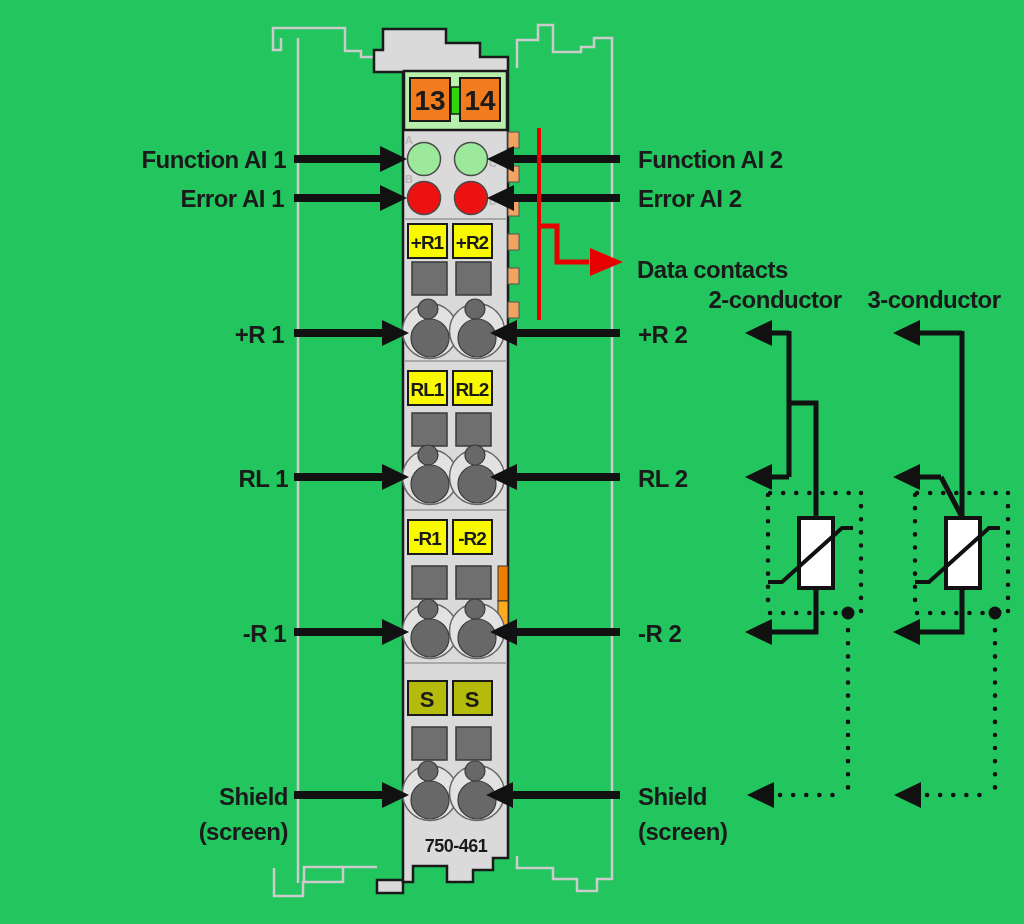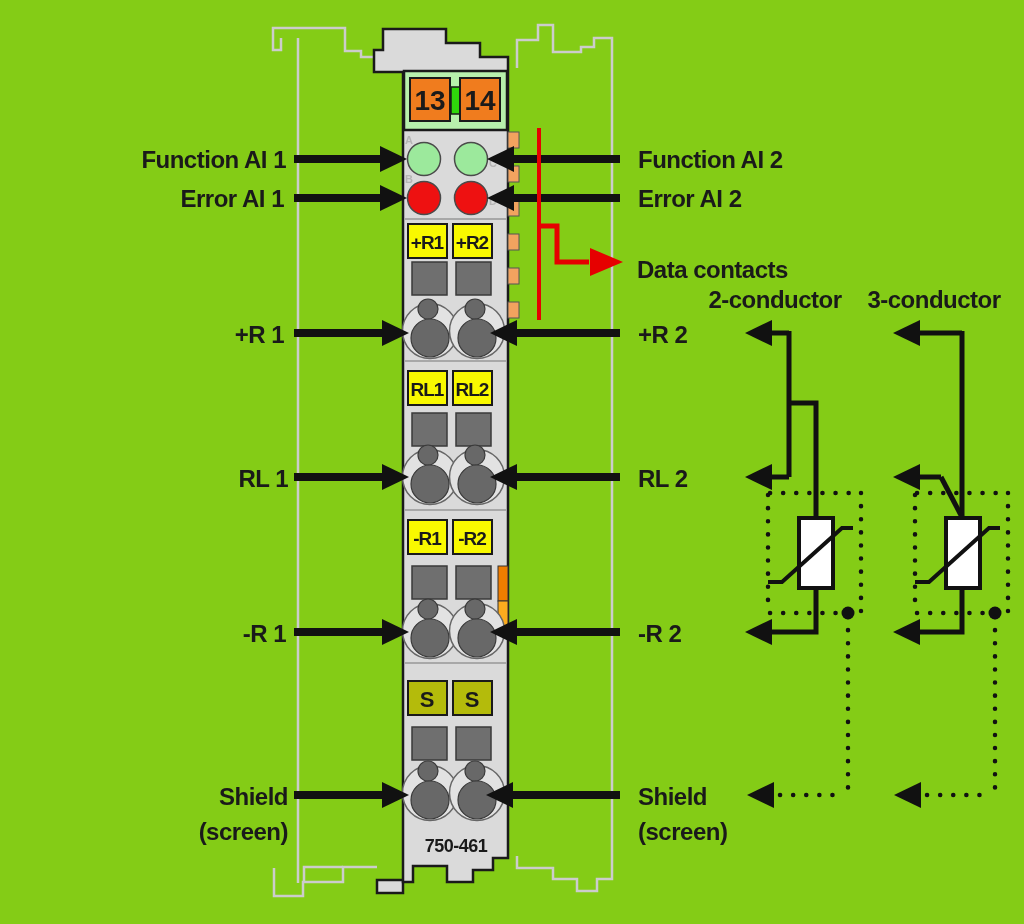--- a/index.html
+++ b/index.html
@@ -1,16 +1,16 @@
 <!DOCTYPE html>
 <html><head>
 <meta charset="utf-8">
 <style>
   html,body{margin:0;padding:0;background:#fff;}
-  .stage{position:relative;width:1024px;height:924px;background:#84cc16;
+  .stage{position:relative;width:1024px;height:924px;background:#22c55e;
          font-family:"Liberation Sans",sans-serif;overflow:hidden;}
   svg{position:absolute;left:0;top:0;}
   
   .sil{stroke:#cccccc;stroke-width:2.5;fill:none;}
   
   .body{fill:#dadada;stroke:#1a1a1a;stroke-width:2.5;}
   .band{fill:#b7f0ac;stroke:#1a1a1a;stroke-width:2.5;}
   .pwr{fill:#f07c1e;stroke:#1a1a1a;stroke-width:2;}
   .jmp{fill:#2fd60b;stroke:#1a1a1a;stroke-width:1.5;}
   .led-g{fill:#9ce99c;stroke:#4a4a4a;stroke-width:1.5;}

